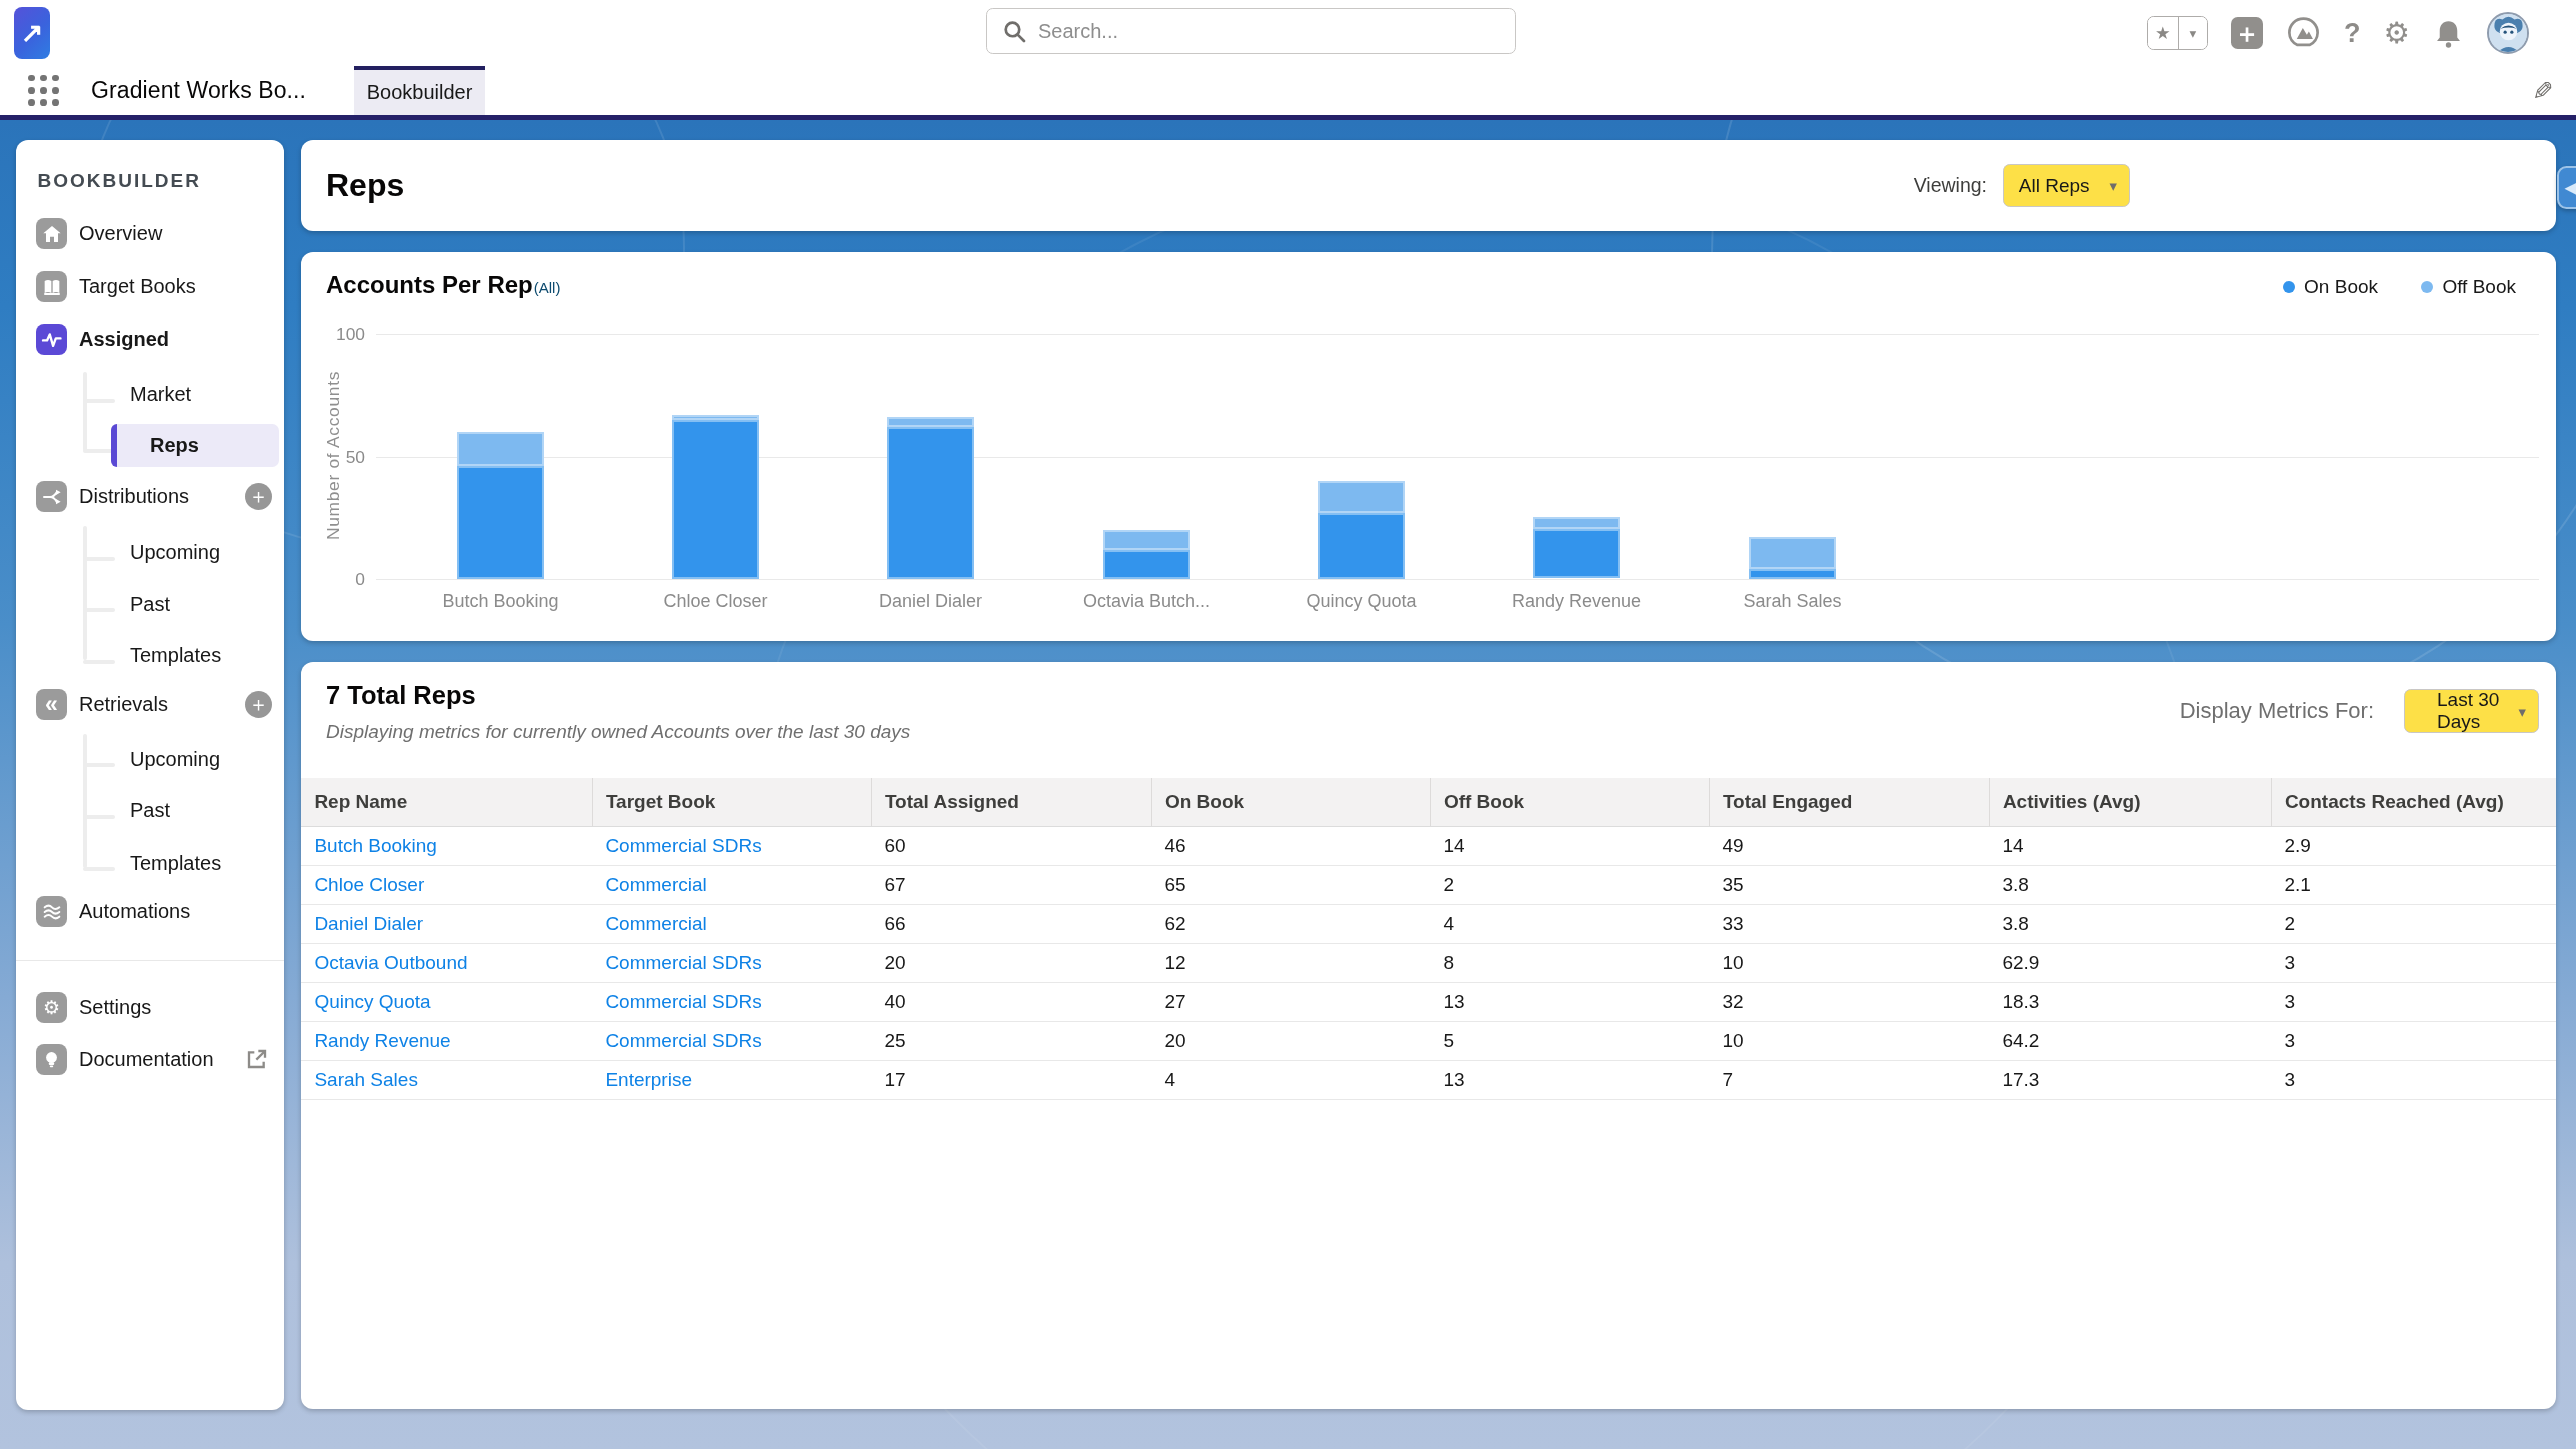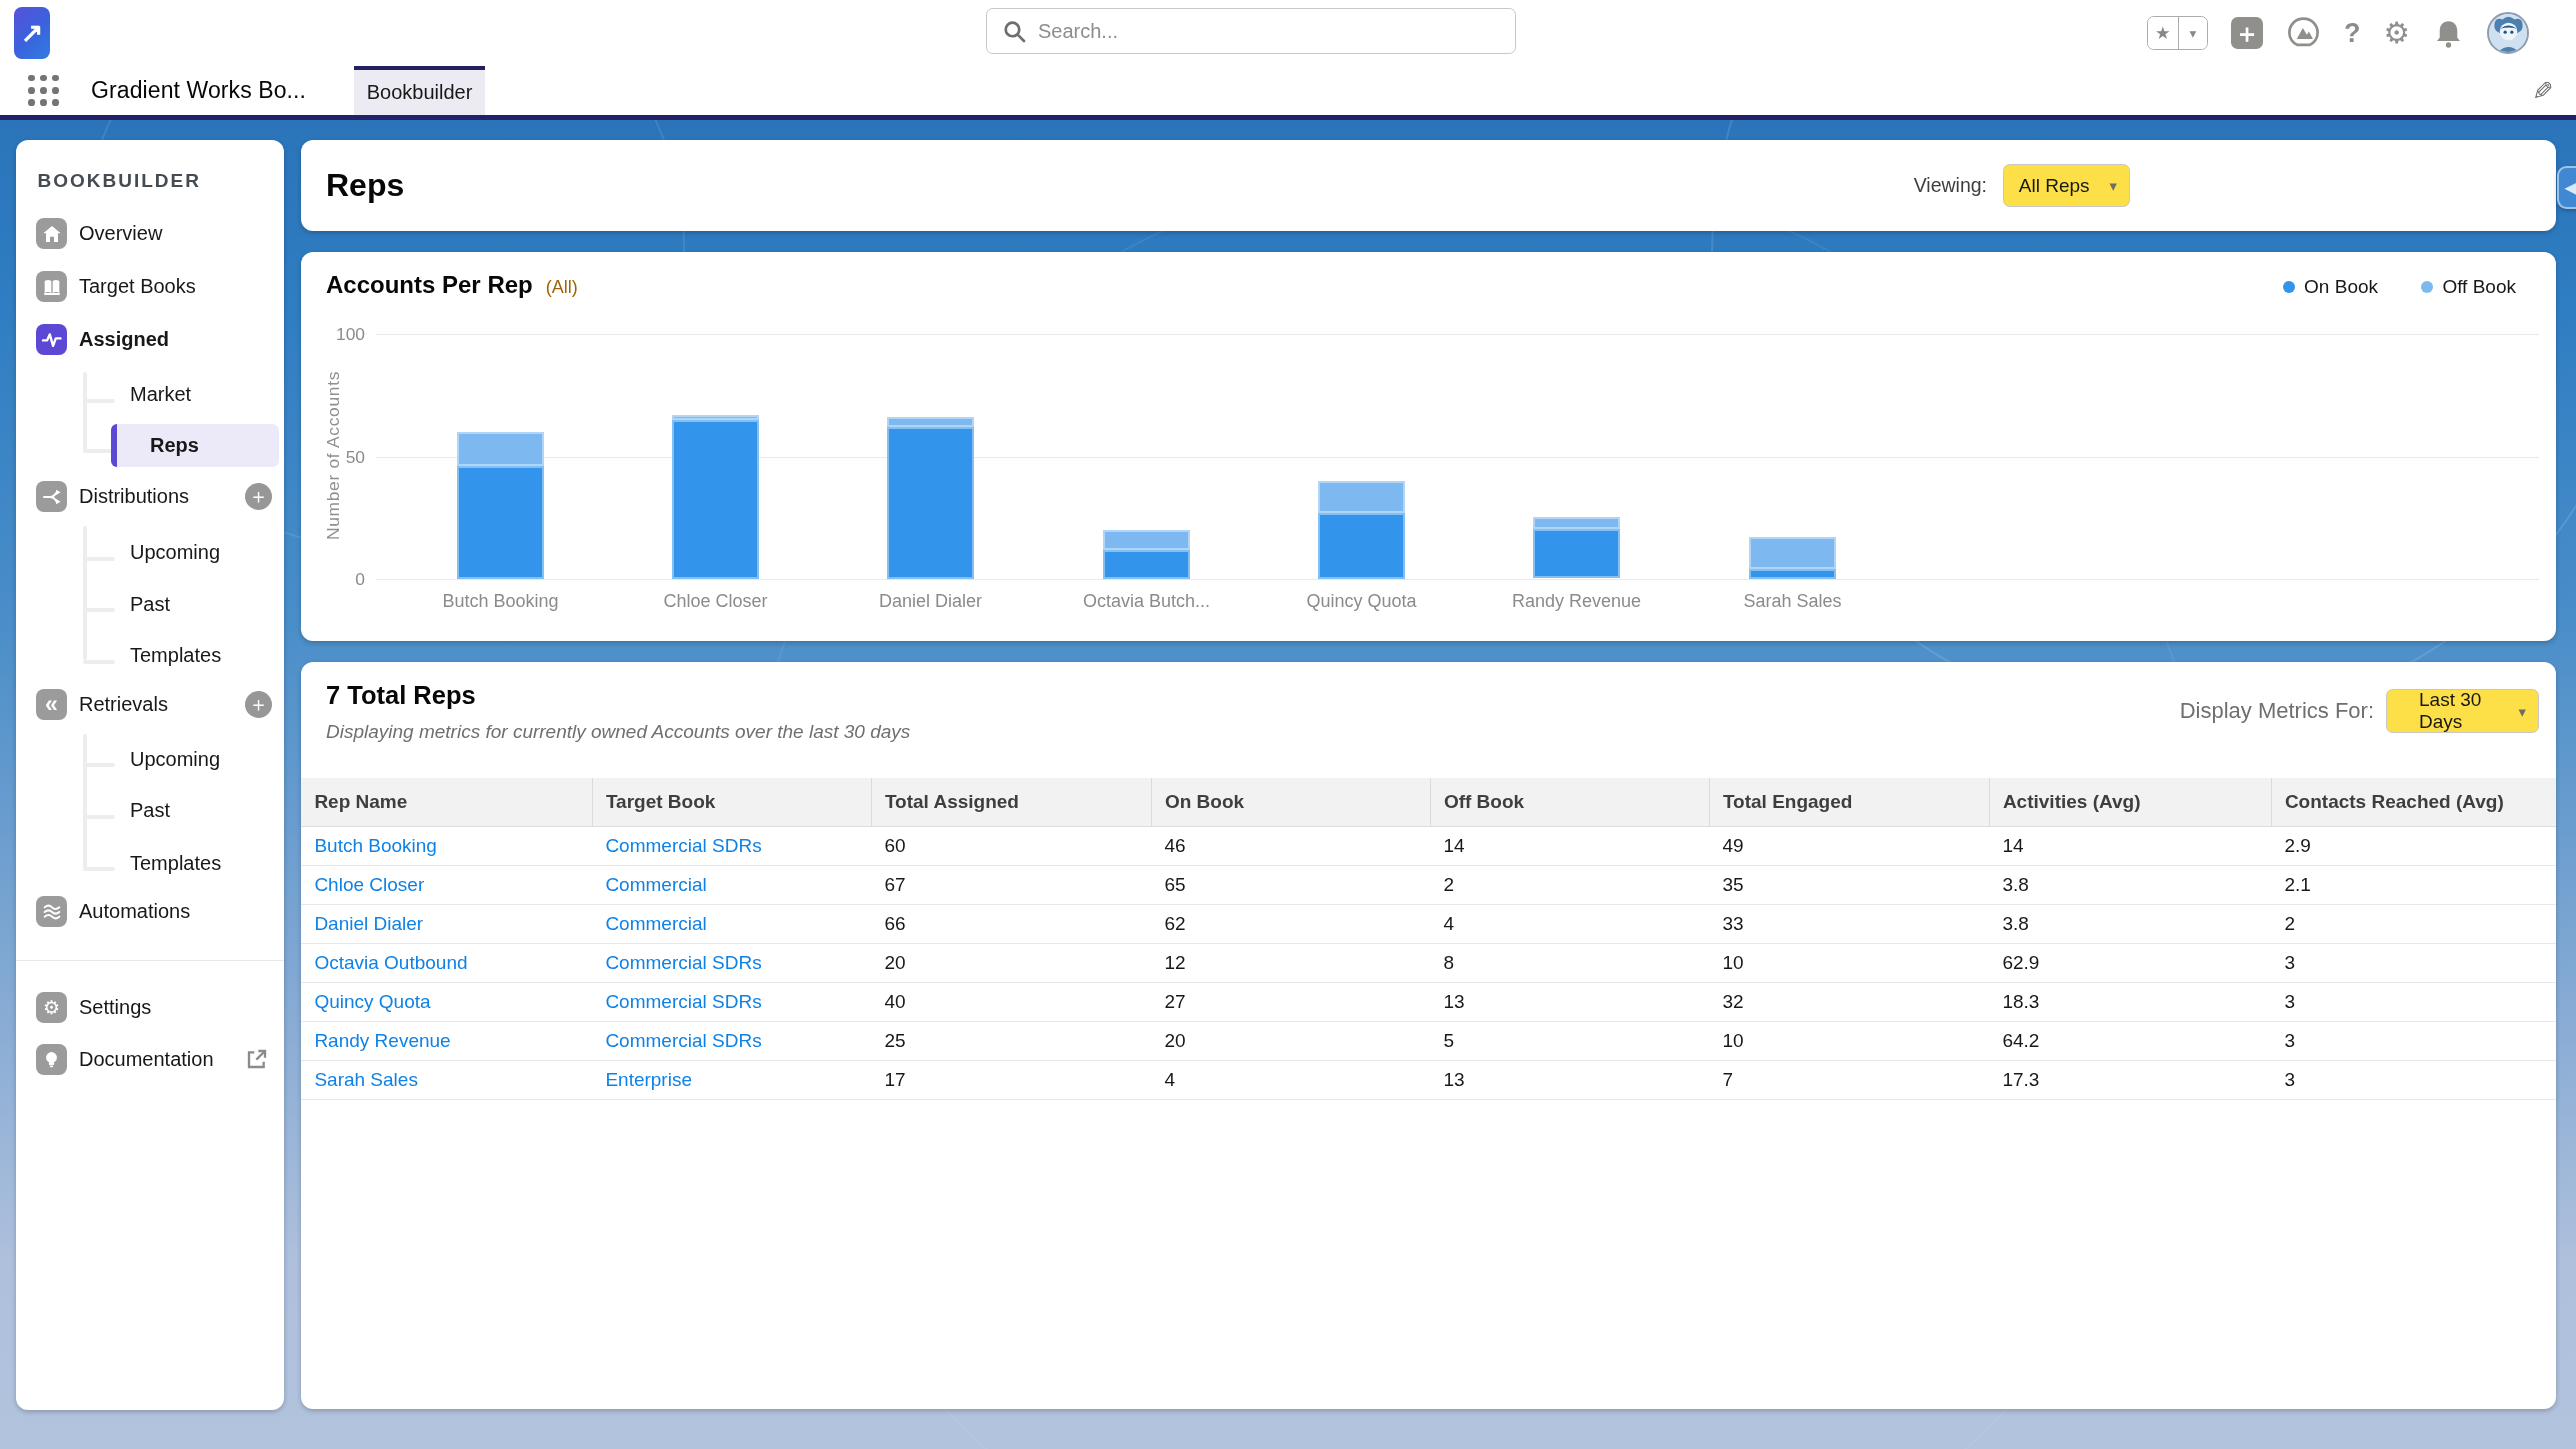--- a/index.html
+++ b/index.html
@@ -85,41 +85,41 @@
   .viewing-dd { right:426px; top:24px; width:127px; height:43px; }
   .search-reps { position:absolute; right:39px; top:24px; width:367px; height:43px; border:1.3px solid #c9c7c5;
                  border-radius:6.7px; display:flex; align-items:center; padding:0 12px 0 14.8px; }
   .search-reps input { border:none; outline:none; flex:1; font-size:19px; color:#444; background:transparent;
                        font-family:"Liberation Sans", sans-serif; }
   .search-reps input::placeholder { color:#949494; }
 
   
   .chart-card { left:301px; top:252px; width:2255px; height:389px; }
   .chart-title { position:absolute; left:25px; top:19px; font-size:24px; font-weight:600; color:#080707; }
-  .chart-subtitle { font-size:18px; font-weight:normal; color:#a16207; margin-left:13px; }
+  .chart-subtitle { font-size:15px; font-weight:normal; color:#0c4a6e; margin-left:1px; }
   .legend { position:absolute; right:40px; top:24px; display:flex; gap:43px; }
   .legend-item { display:flex; align-items:center; gap:9.4px; font-size:19px; color:#181818; cursor:pointer; }
   .legend-dot { width:12px; height:12px; border-radius:50%; }
   .ylab { position:absolute; left:-102px; top:193px; width:268px; text-align:center; font-size:17.4px; color:#8f8f8f;
           letter-spacing:0.7px; transform:rotate(-90deg); }
   .gridline { position:absolute; left:75px; width:2163px; height:1.3px; background:#e9e9e9; }
   .ytick { position:absolute; left:0; width:64px; text-align:right; font-size:17.4px; color:#8b8b8b; }
   .bar-stack { position:absolute; display:flex; flex-direction:column; }
   .bar-seg { width:100%; border:2px solid rgba(255,255,255,.40); }
   .bar-seg.on { border-top-width:2.7px; }
   .x-tick { position:absolute; top:339px; width:201px; text-align:center; font-size:18px; color:#8b8b8b;
             white-space:nowrap; overflow:hidden; }
 
   
   .table-card { left:301px; top:662px; width:2255px; height:747px; }
   .tc-title { position:absolute; left:25px; top:19px; font-size:25.5px; font-weight:600; color:#080707; }
   .tc-subtitle { position:absolute; left:25px; top:59px; font-size:19px; font-style:italic; color:#6f6f6f; }
   .dm-label { position:absolute; right:182px; top:27px; height:44px; display:flex; align-items:center;
               font-size:22px; color:#6f6f6f; }
-  .dm-dd { right:17px; top:27px; width:153px; height:44px;padding-left:32px; }
+  .dm-dd { right:17px; top:27px; width:135px; height:44px;padding-left:32px; }
   .reps-table { position:absolute; left:0; top:116px; width:100%; border-collapse:collapse; table-layout:fixed; }
   .reps-table th { height:48px; background:#f3f2f2; font-size:19px; font-weight:bold; color:#3e3e3c;
                    text-align:left; padding-left:13.4px; border-bottom:1.3px solid #dcdcdc; }
   .reps-table th + th { border-left:1.3px solid #dddbda; }
   .reps-table td { height:39px; font-size:19px; color:#181818; padding-left:13.4px; border-bottom:1.3px solid #e8e8e8; }
   .cell-link { color:#0e82e6; cursor:pointer; }
 
   
   .panel-toggle { position:absolute; left:2557px; top:166px; width:31px; height:43px; background:#4089d2;
                   border:2px solid #9cc3e8; border-radius:9.4px 0 0 9.4px; box-shadow:0 2px 4px rgba(0,0,0,.25);

